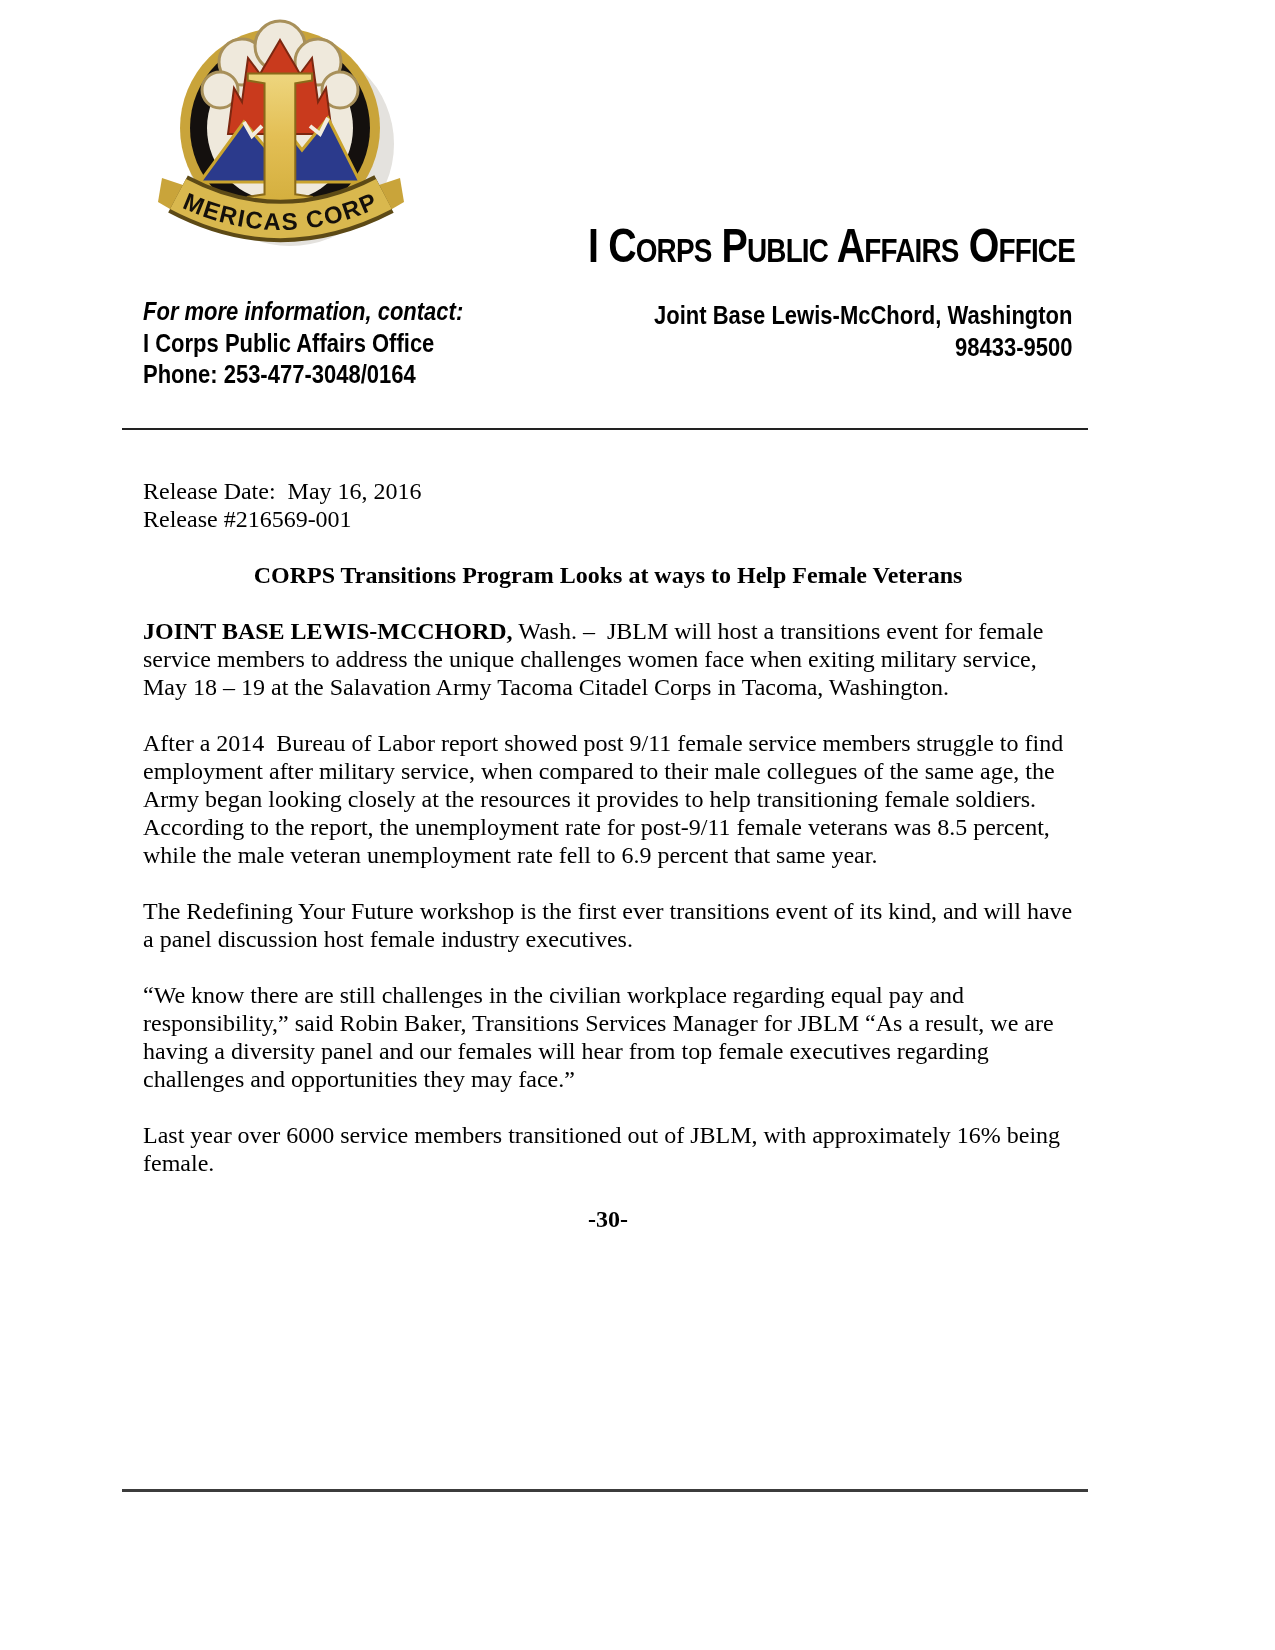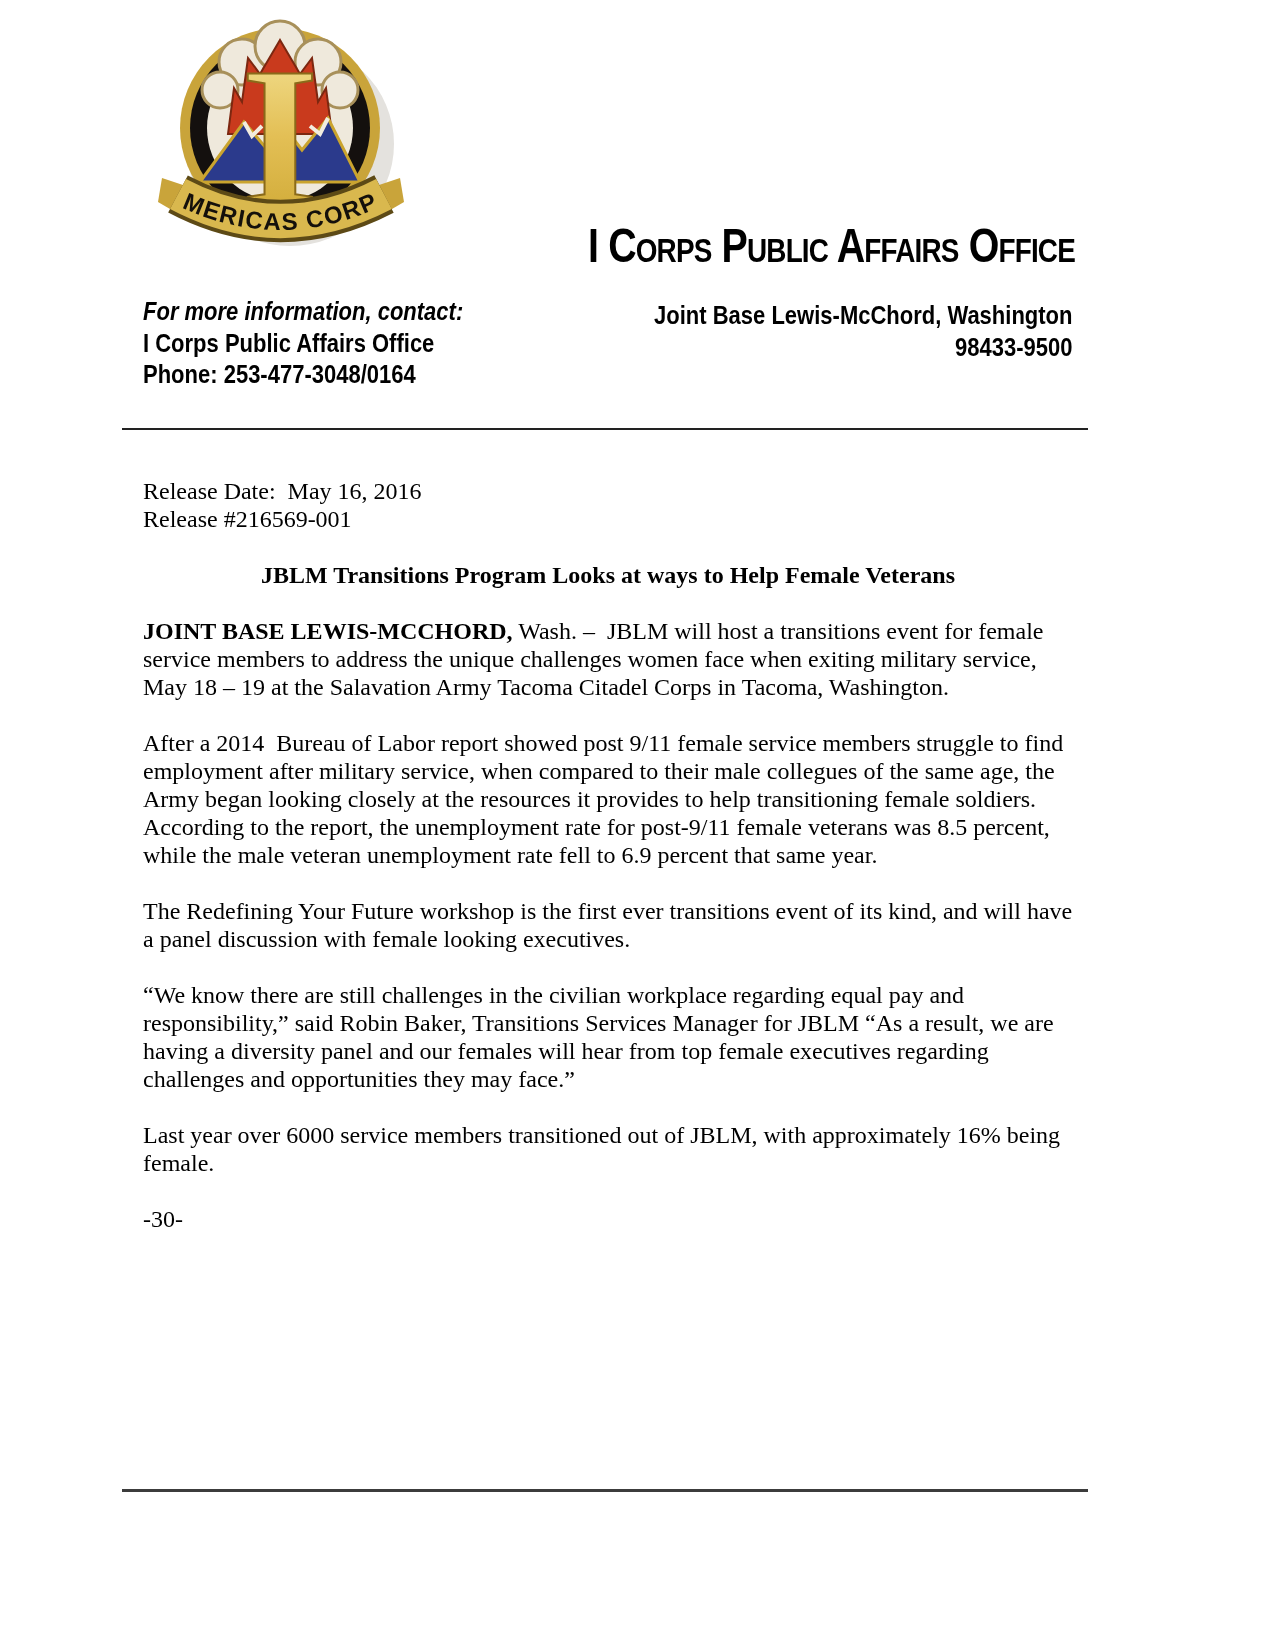--- a/index.html
+++ b/index.html
@@ -41,21 +41,21 @@
 
   
   .doc {
     position:absolute; left:143px; top:458px; width:930px;
     font-size:24px; line-height:28px;margin-top:19px;
   }
   .release-line { white-space:pre-wrap; }
   .headline { margin-top:28px; text-align:center; font-weight:bold; }
   .para { margin-top:28px; white-space:pre-wrap; }
   .para .lead { font-weight:bold;text-align:right; }
-  .end-mark { margin-top:28px; font-weight:normal; }
+  .end-mark { margin-top:28px; text-align:center; font-weight:bold; }
 </style>
 </head>
 <body>
 
 <div class="page">
 
   <div class="logo">
     <svg width="262" height="258" viewBox="0 0 262 258">
       <defs>
         <linearGradient id="goldI" x1="0" y1="0" x2="0" y2="1">
@@ -110,27 +110,27 @@
     <div>Joint Base Lewis-McChord, Washington</div>
     <div>98433-9500</div>
   </div>
 
   <div class="rule rule-top"></div>
 
   <div class="doc">
     <div class="release-line">Release Date:  May 16, 2016</div>
     <div class="release-line">Release #216569-001</div>
 
-    <div class="headline">JBLM Transitions Program Looks at ways to Help Female Veterans</div>
+    <div class="headline">CORPS Transitions Program Looks at ways to Help Female Veterans</div>
 
     <div class="para"><span class="lead">JOINT BASE LEWIS-MCCHORD,</span><span> Wash. –  JBLM will host a transitions event for female service members to address the unique challenges women face when exiting military service, May 18 – 19 at the Salavation Army Tacoma Citadel Corps in Tacoma, Washington.</span></div>
 
     <div class="para"><span class="lead"></span><span>After a 2014  Bureau of Labor report showed post 9/11 female service members struggle to find employment after military service, when compared to their male collegues of the same age, the Army began looking closely at the resources it provides to help transitioning female soldiers. According to the report, the unemployment rate for post-9/11 female veterans was 8.5 percent, while the male veteran unemployment rate fell to 6.9 percent that same year.</span></div>
 
-    <div class="para"><span class="lead"></span><span>The Redefining Your Future workshop is the first ever transitions event of its kind, and will have a panel discussion with female looking executives.</span></div>
+    <div class="para"><span class="lead"></span><span>The Redefining Your Future workshop is the first ever transitions event of its kind, and will have a panel discussion host female industry executives.</span></div>
 
     <div class="para"><span class="lead"></span><span>“We know there are still challenges in the civilian workplace regarding equal pay and responsibility,” said Robin Baker, Transitions Services Manager for JBLM “As a result, we are having a diversity panel and our females will hear from top female executives regarding challenges and opportunities they may face.”</span></div>
 
     <div class="para"><span class="lead"></span><span>Last year over 6000 service members transitioned out of JBLM, with approximately 16% being female.</span></div>
 
 
 
     <div class="end-mark">-30-</div>
   </div>
 

